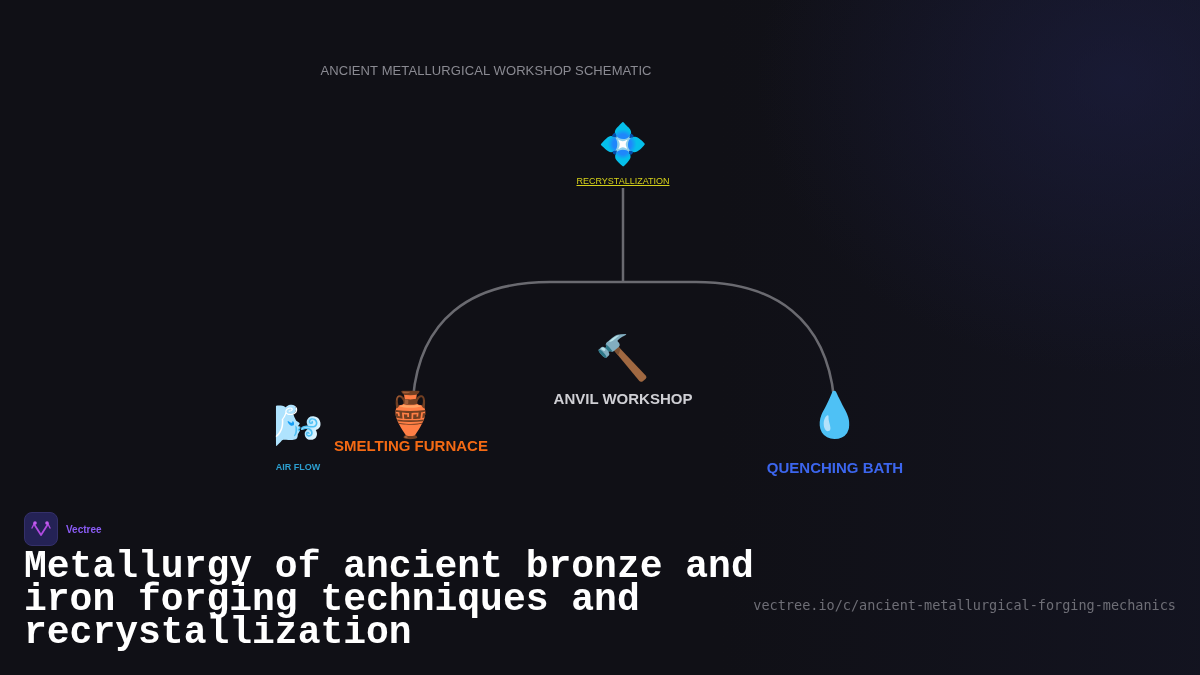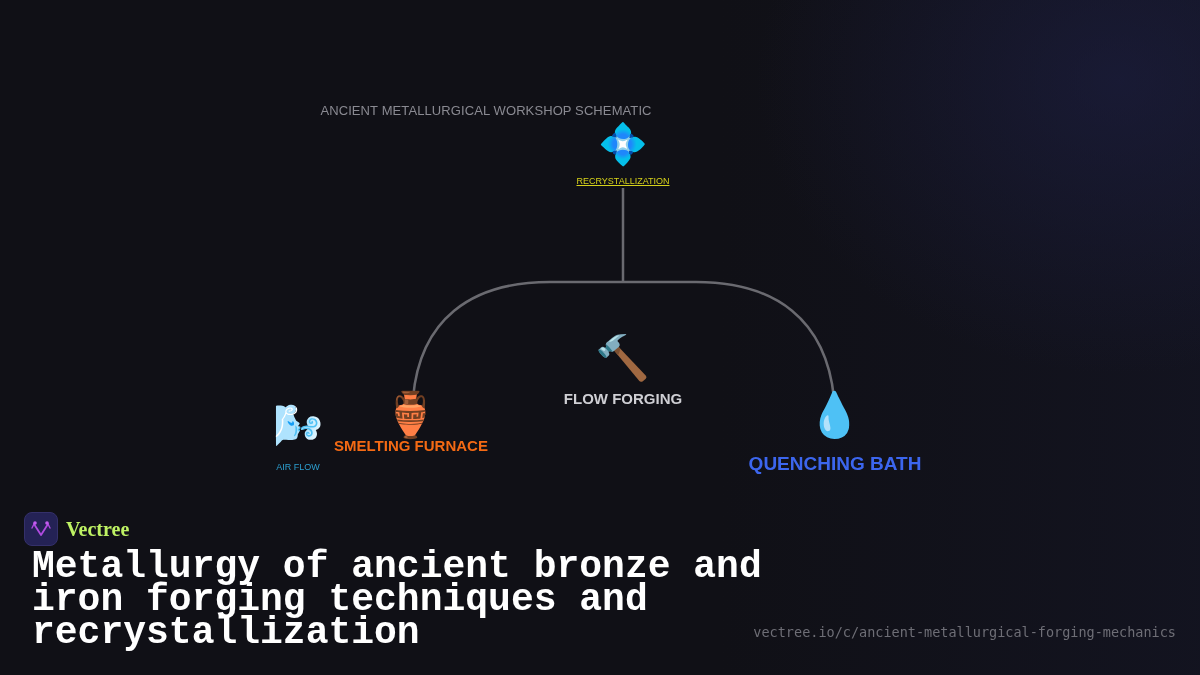--- a/index.html
+++ b/index.html
@@ -10,64 +10,64 @@
   }
   .bg-glow {
     position: absolute; inset: 0;
     background:
       radial-gradient(ellipse 520px 420px at 1120px 80px, rgba(30,32,70,0.55), rgba(16,16,22,0) 70%),
       linear-gradient(90deg, rgba(16,16,22,0) 60%, rgba(24,26,50,0.35) 100%);
     pointer-events: none;
   }
   .schematic-title {
     position: absolute; left: 0; width: 972px; top: 63px;
-    text-align: center; font-size: 13px; color: #8a8a92; letter-spacing: 0.1px; margin-top: 40px;
+    text-align: center; font-size: 13px; color: #8a8a92; letter-spacing: 0.1px;
   }
   svg.edges { position: absolute; left: 0; top: 0; }
   .node { position: absolute; text-align: center; }
   .node .icon { display: block; line-height: 1; }
   .node .label { display: block; font-weight: bold; white-space: nowrap; }
 
   #node-recryst { left: 563px; top: 124px; width: 120px; }
   #node-recryst .icon { font-size: 40px; color: #2ab8f0; }
   #node-recryst .label { font-size: 9px; color: #d6d21a; margin-top: 12px; font-weight: normal; text-decoration: underline; }
 
   #node-anvil { left: 543px; top: 336px; width: 160px; }
   #node-anvil .icon { font-size: 44px; }
   #node-anvil .label { font-size: 15px; color: #cfcfd4; margin-top: 10px; }
 
   #node-furnace { left: 321px; top: 393px; width: 180px; }
   #node-furnace .icon { font-size: 44px; }
   #node-furnace .label { font-size: 15px; color: #f46a14; }
 
   #node-air { left: 258px; top: 405px; width: 80px; }
   #node-air .icon { font-size: 40px; }
-  #node-air .label { font-size: 9px; color: #2c9fd0; margin-top: 17px; font-weight: normal; }
+  #node-air .label { font-size: 9px; color: #2c9fd0; margin-top: 17px; font-weight: bold; }
 
   #node-quench { left: 745px; top: 393px; width: 180px; }
   #node-quench .icon { font-size: 44px; }
-  #node-quench .label { font-size: 19px; color: #3c66ee; margin-top: 16px; }
+  #node-quench .label { font-size: 15px; color: #3c66ee; margin-top: 22px; }
 
   .brand { position: absolute; left: 24px; top: 512px; display: flex; align-items: center; }
   .brand-logo {
     width: 34px; height: 34px; border-radius: 8px; background: #242255;
     border: 1px solid #34306a; box-sizing: border-box;
     display: flex; align-items: center; justify-content: center;
   }
   .brand-name {
-    margin-left: 8px; font-family: Liberation Serif, serif; font-weight: bold;
-    font-size: 20px; color: #bef264;
+    margin-left: 8px; font-family: Liberation Sans, sans-serif; font-weight: bold;
+    font-size: 10px; color: #8b5cf6;
   }
   .headline {
-    position: absolute; left: 32px; top: 550px; width: 760px;
+    position: absolute; left: 24px; top: 550px; width: 760px;
     font-family: "Liberation Mono", monospace; font-weight: bold;
     font-size: 38px; line-height: 33px; color: #ffffff; margin: 0;
   }
   .url {
-    position: absolute; right: 24px; top: 624px;
+    position: absolute; right: 24px; top: 597px;
     font-family: "DejaVu Sans Mono", monospace; font-size: 13.5px; color: #6e6e76;
   }
 </style>
 </head>
 <body>
 
 <div class="bg-glow"></div>
 
 <div class="schematic-title">ANCIENT METALLURGICAL WORKSHOP SCHEMATIC</div>
 
@@ -77,21 +77,21 @@
   <path d="M623 282 L696 282 C776 282 826 320 834 398" stroke="#6a6a70" stroke-width="2.5" fill="none"></path>
 </svg>
 
 <div class="node" id="node-recryst">
   <span class="icon">💠</span>
   <span class="label">RECRYSTALLIZATION</span>
 </div>
 
 <div class="node" id="node-anvil">
   <span class="icon">🔨</span>
-  <span class="label">FLOW FORGING</span>
+  <span class="label">ANVIL WORKSHOP</span>
 </div>
 
 <div class="node" id="node-furnace">
   <span class="icon">🏺</span>
   <span class="label">SMELTING FURNACE</span>
 </div>
 
 <div class="node" id="node-air">
   <span class="icon">🌬️</span>
   <span class="label">AIR FLOW</span>

